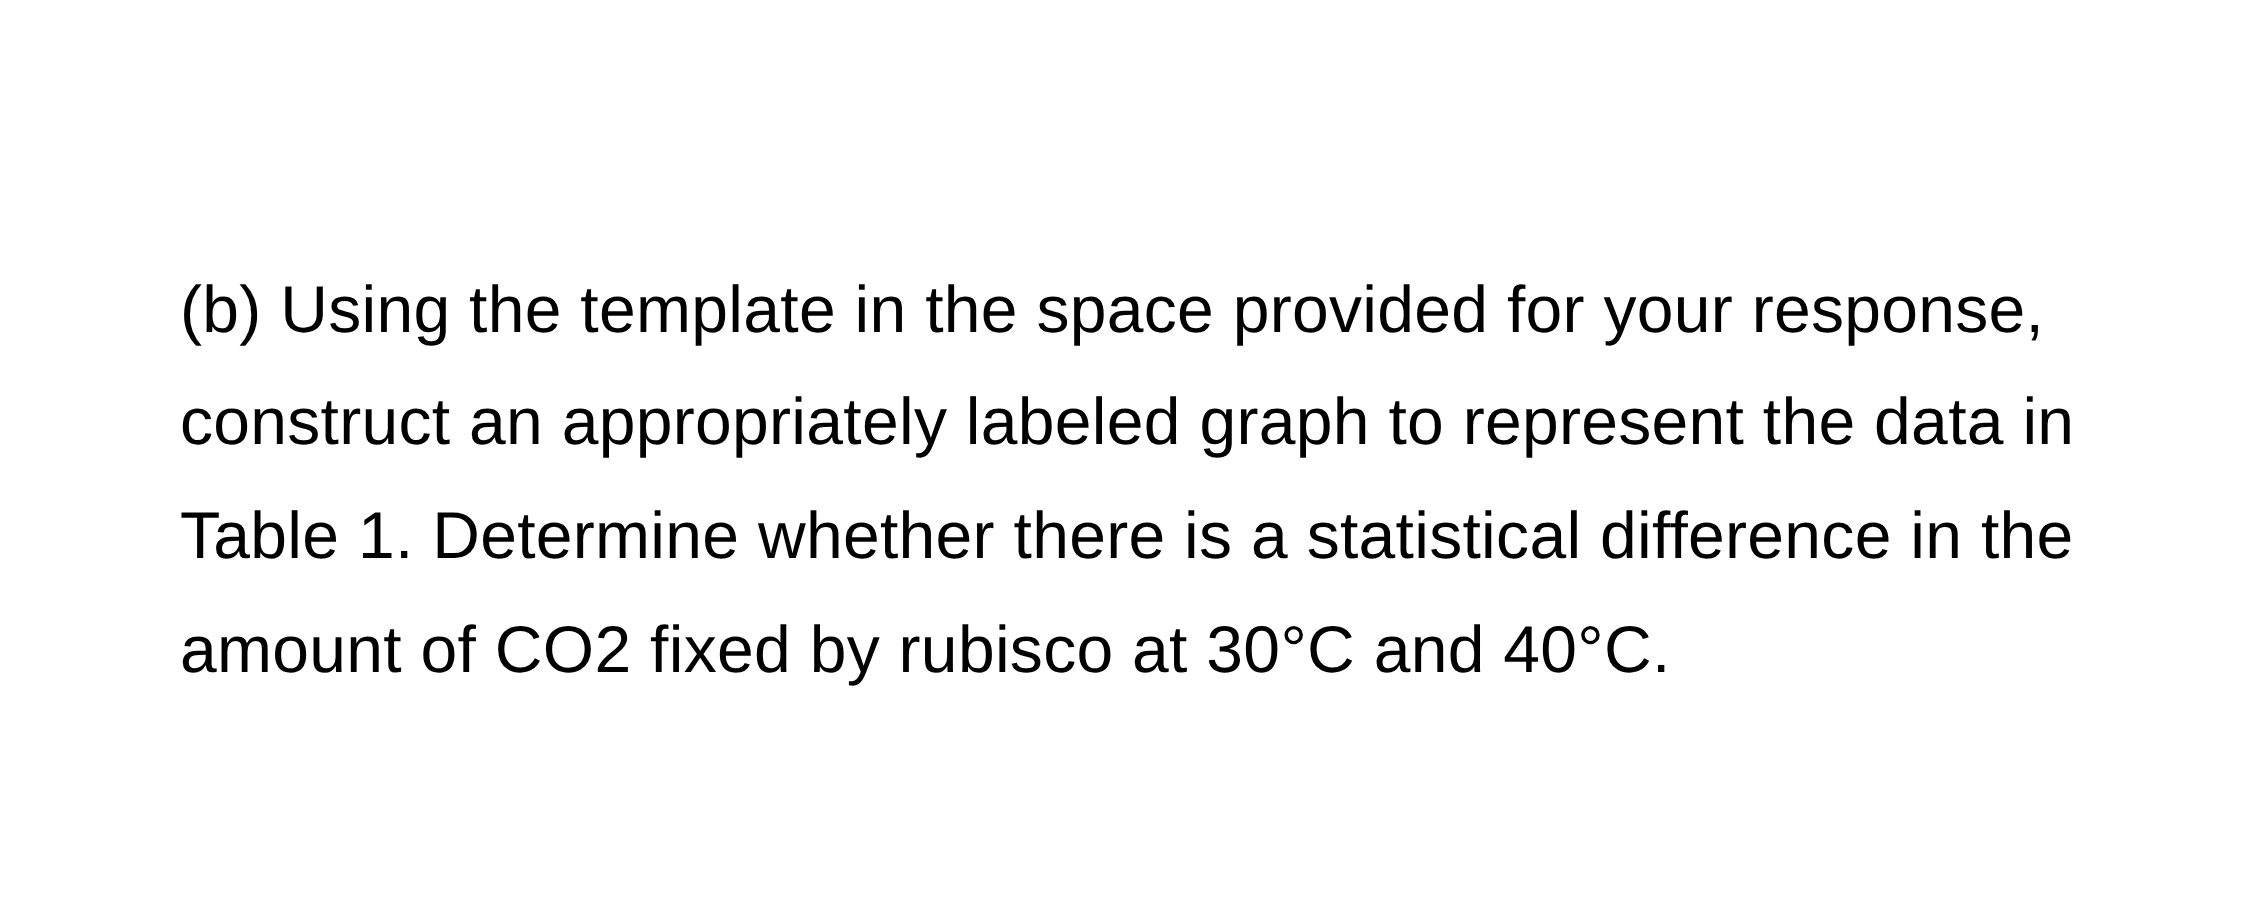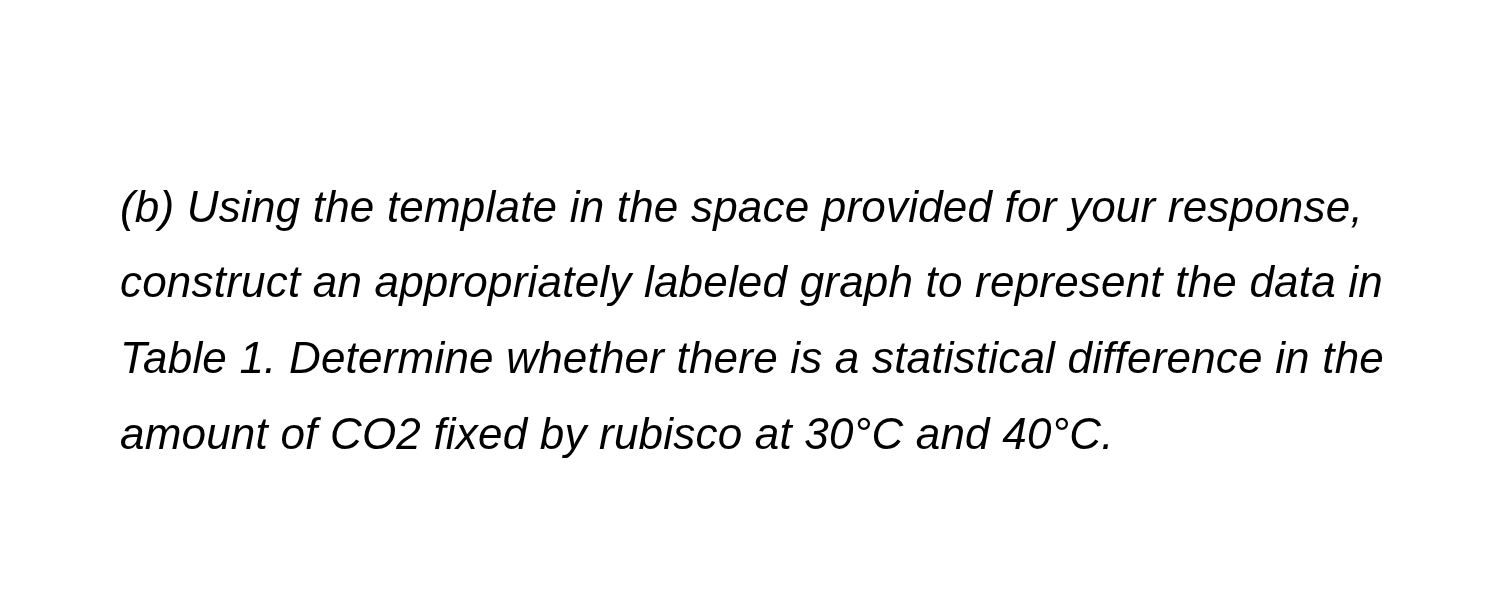--- a/index.html
+++ b/index.html
@@ -1,19 +1,18 @@
 <!DOCTYPE html>
 <html><head>
   <meta charset="utf-8">
   <style>
     * {
       margin: 10px;
       padding: 0;
       box-sizing: border-box;
-      font-style: italic;
     }
     body {
       width: 1500px;
       height: 600px;
       background: #ffffff;
       font-family: -apple-system, BlinkMacSystemFont, "Segoe UI", Helvetica, Arial, sans-serif;
       display: flex;
       align-items: center;
       justify-content: flex-start;
       padding: 60px 90px;

